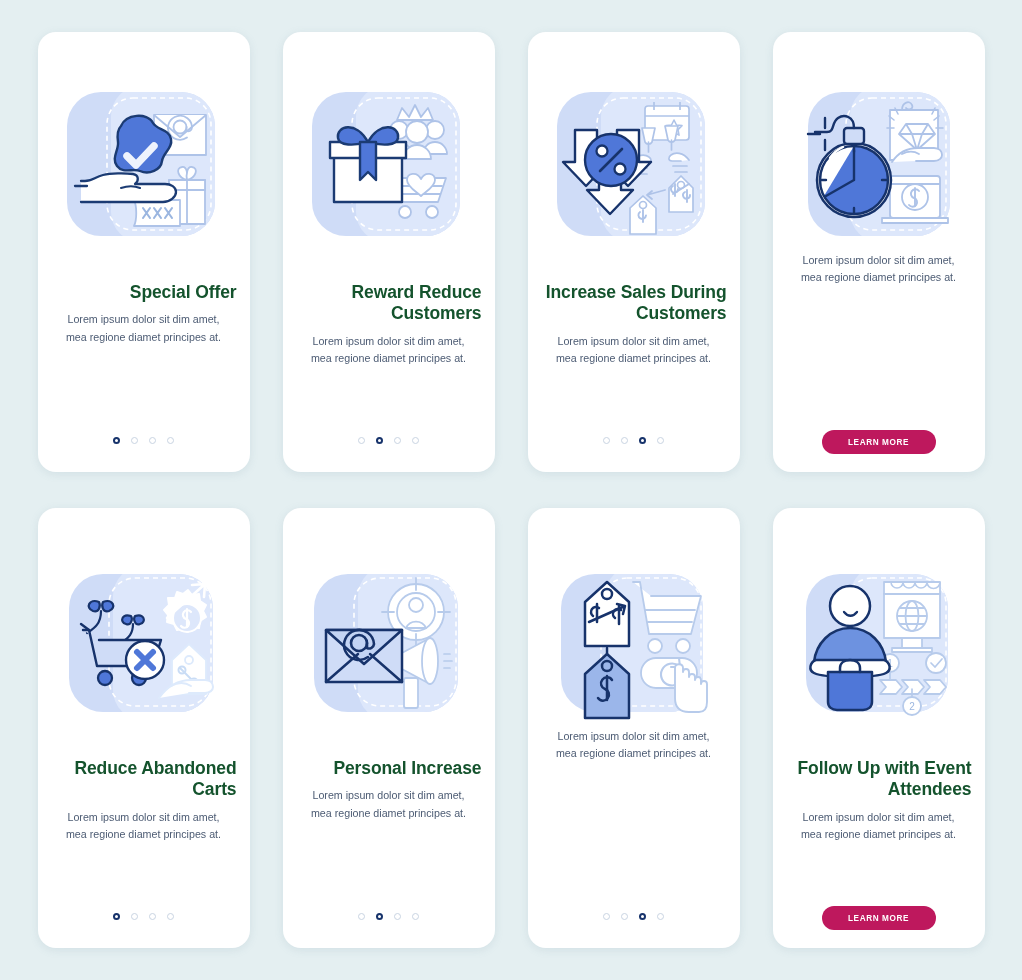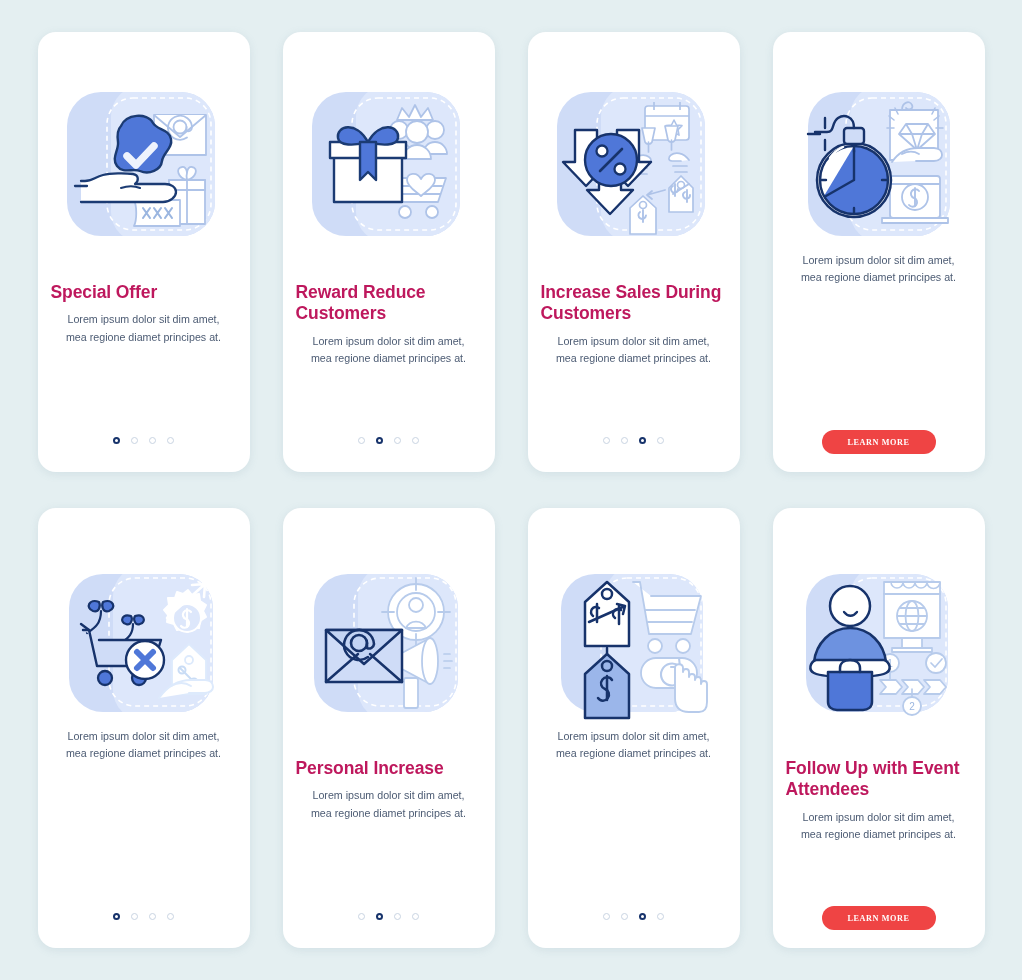--- a/index.html
+++ b/index.html
@@ -37,25 +37,25 @@
     width: 170px;
     height: 160px;
     display: flex;
     align-items: center;
     justify-content: center;
   }
   .illus-wrap svg { display: block; }
   .card-title {
     margin-top: 38px;
     width: 186px;
-    text-align: left;
+    text-align: right;
     font-size: 17.5px;
     font-weight: bold;
     line-height: 1.22;
-    color: #be185d;
+    color: #14532d;
     letter-spacing: -0.1px;
   }
   .card-body {
     margin-top: 8px;
     width: 172px;
     text-align: center;
     font-size: 10.7px;
     line-height: 1.62;
     color: #4c5b73;
   }
@@ -79,31 +79,31 @@
     background: transparent;
   }
   .cta {
     position: absolute;
     bottom: 18px;
     left: 50%;
     transform: translateX(-50%);
     width: 114px;
     height: 24px;
     border-radius: 12px;
-    background: #ef4444;
+    background: #be185d;
     color: #ffffff;
     font-size: 8.2px;
     font-weight: bold;
     letter-spacing: 0.6px;
     display: flex;
     align-items: center;
     justify-content: center;
     border: none;
     cursor: pointer;
-    font-family: Liberation Serif, serif;
+    font-family: Liberation Sans, sans-serif;
   }
 </style>
 </head>
 <body>
 
 <div class="board">
 
   <div class="card">
     <div class="illus-wrap">
       <svg width="170" height="160" viewBox="0 0 170 160">
@@ -408,20 +408,21 @@
           <path d="M24 70 l6 0 l8 36 h56 l8 -26 h-62"></path>
         </g>
         <path d="M30 70 l-8 -6" fill="none" stroke="#17336b" stroke-width="2.4" stroke-linecap="round"></path>
         <circle cx="46" cy="118" r="7" fill="#4f77d8" stroke="#17336b" stroke-width="2.3"></circle>
         <circle cx="80" cy="118" r="7" fill="#4f77d8" stroke="#17336b" stroke-width="2.3"></circle>
 
         <circle cx="86" cy="100" r="19" fill="#ffffff" stroke="#17336b" stroke-width="2.4"></circle>
         <path d="M78 92 l16 16 M94 92 l-16 16" stroke="#4f77d8" stroke-width="6" stroke-linecap="round"></path>
       </svg>
     </div>
+    <div class="card-title">Reduce Abandoned Carts</div>
     <div class="card-body">Lorem ipsum dolor sit dim amet, mea regione diamet principes at.</div>
     <div class="dots">
       <span class="dot active"></span>
       <span class="dot"></span>
       <span class="dot"></span>
       <span class="dot"></span>
     </div>
   </div>
 
   <div class="card">

